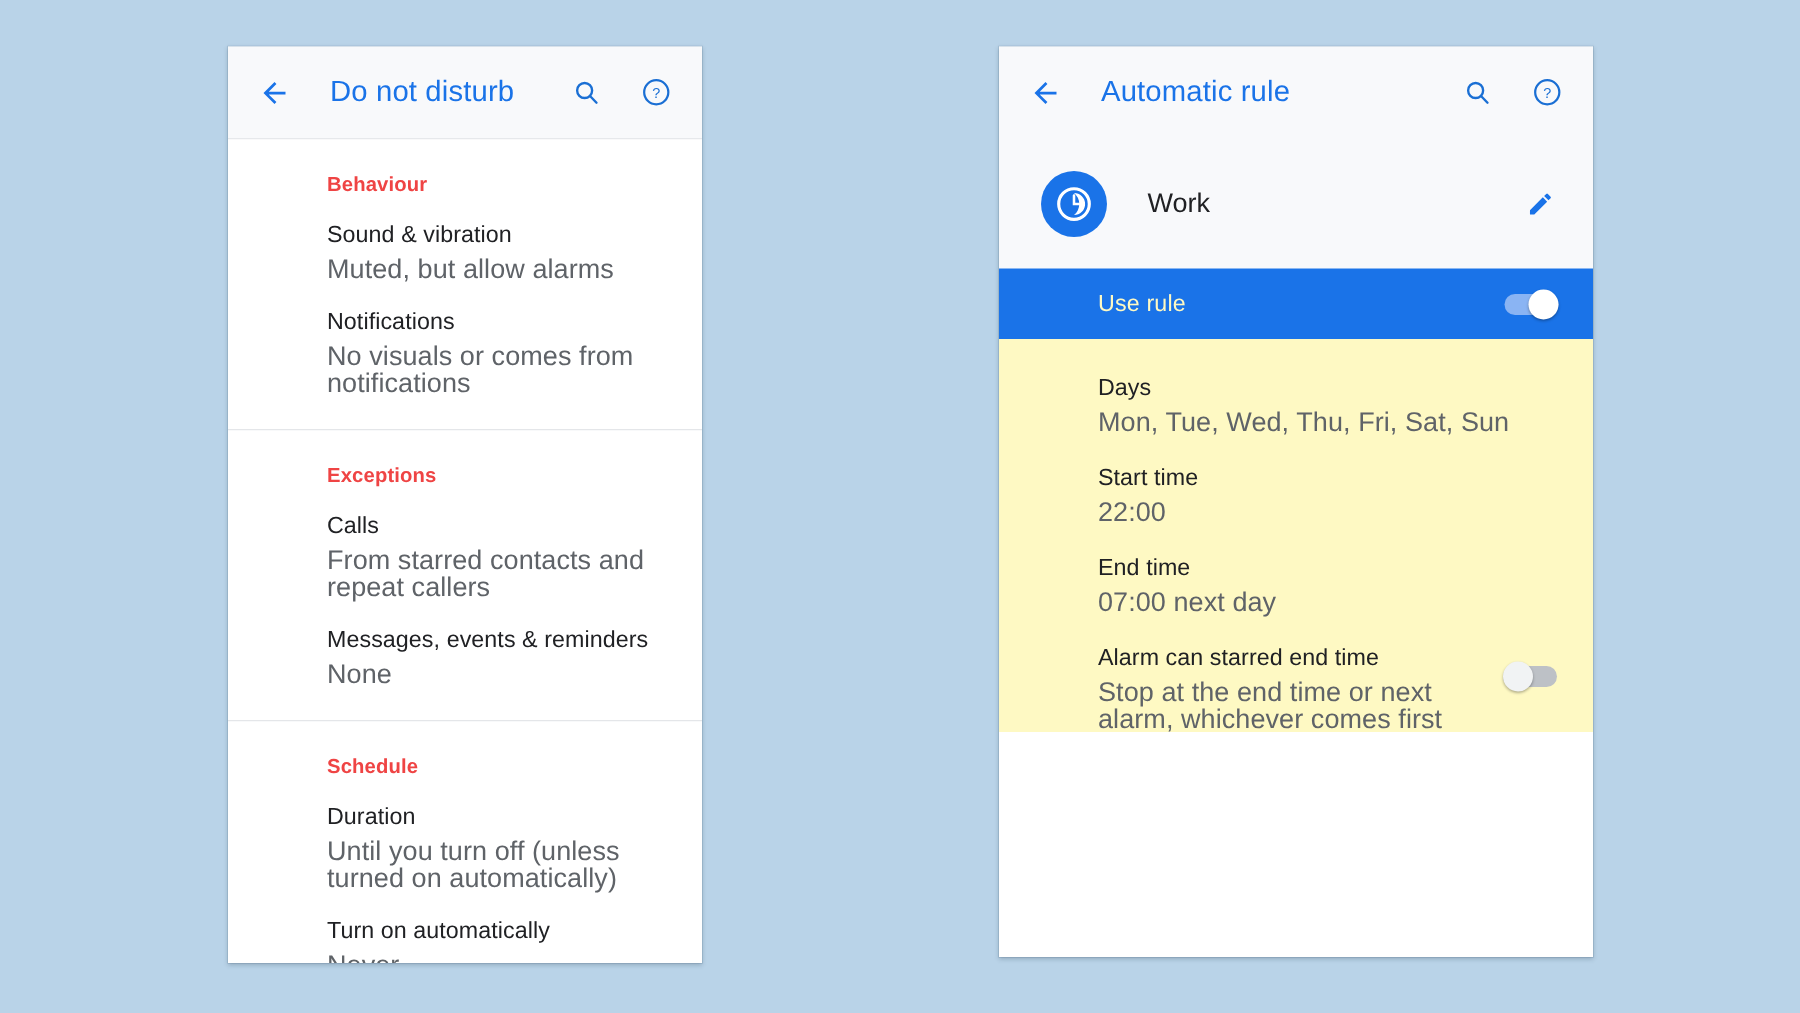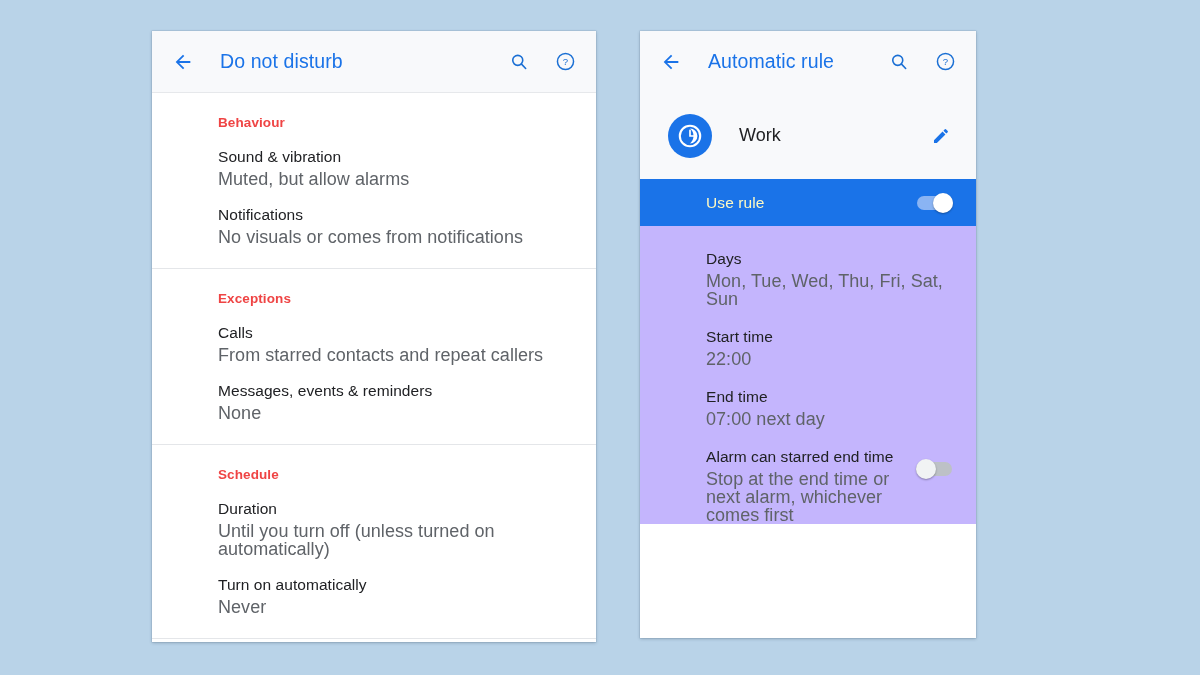--- a/index.html
+++ b/index.html
@@ -24,27 +24,27 @@
   
   .panel {
     position: absolute;
     background: #ffffff;
     overflow: hidden;
     box-shadow: 0 1px 3px rgba(40,60,80,0.28), 0 0 0 0.5px rgba(120,150,175,0.35);
   }
   .panel-left {
     left: 152px;
     top: 31px;
-    width: 444px;
+    width: 316px;
     height: 611px;
   }
   .panel-right {
-    left: 640px;
+    left: 666px;
     top: 31px;
-    width: 336px;
+    width: 396px;
     height: 607px;
   }
 
   
   .appbar {
     height: 61px;
     background: #f8f9fb;
     display: flex;
     align-items: center;
     padding: 0 16px;
@@ -180,21 +180,21 @@
     height: 20px;
     border-radius: 50%;
     box-shadow: 0 1px 2px rgba(0,0,0,.32);
   }
   .switch.on .track { background: #8ab4f3; }
   .switch.on .thumb { right: 0; background: #ffffff; }
   .switch.off .track { background: #bdc1c6; }
   .switch.off .thumb { left: 0; background: #f1f3f4; }
 
   
-  .rlist { background: #c4b5fd; padding-top: 4px; }
+  .rlist { background: #fef9c3; padding-top: 4px; }
   .rlist .list-item { padding: 19px 24px 0 66px; }
   .row-with-toggle {
     display: flex;
     align-items: flex-start;
     padding: 19px 24px 0 66px;
     box-sizing: border-box;
   }
   .row-with-toggle .rt-text { flex: 1; padding-right: 18px; }
   .row-with-toggle .switch { margin-top: 12px; }
 </style>

